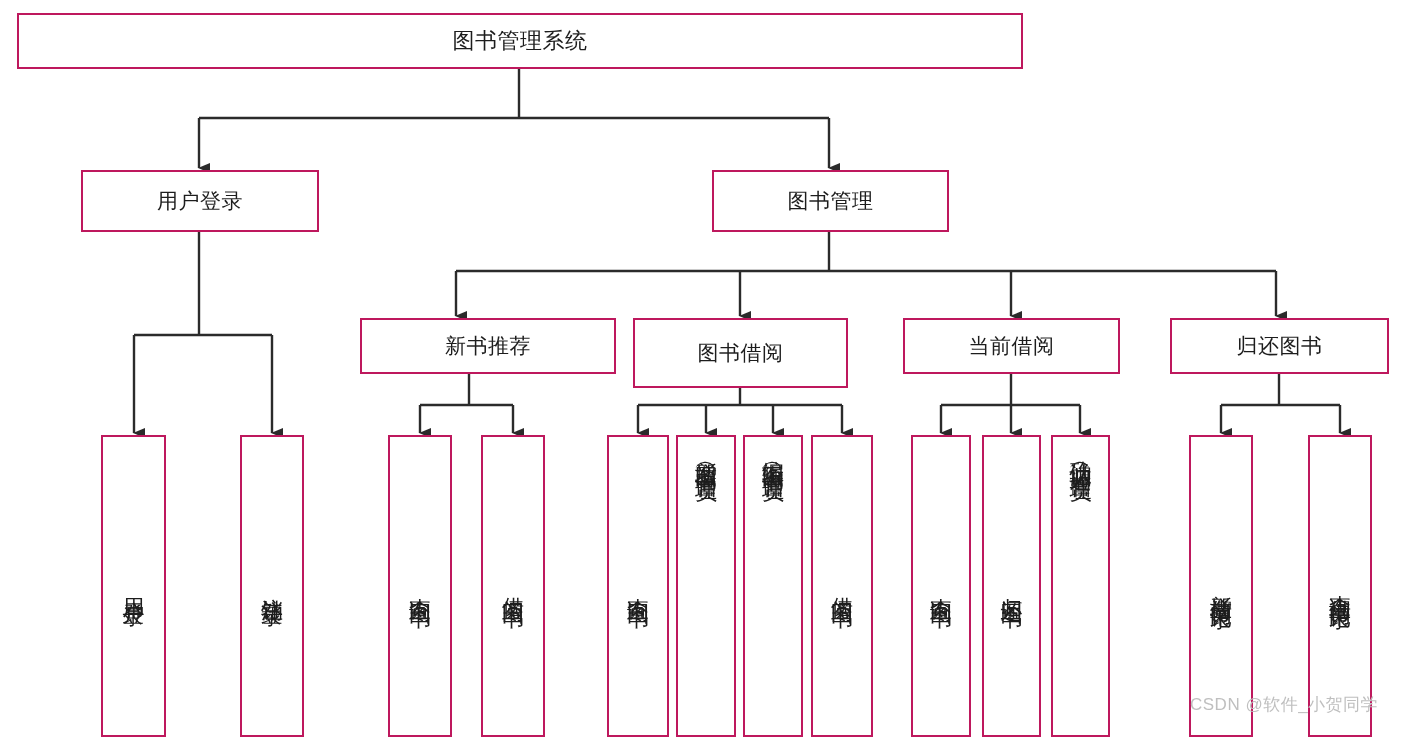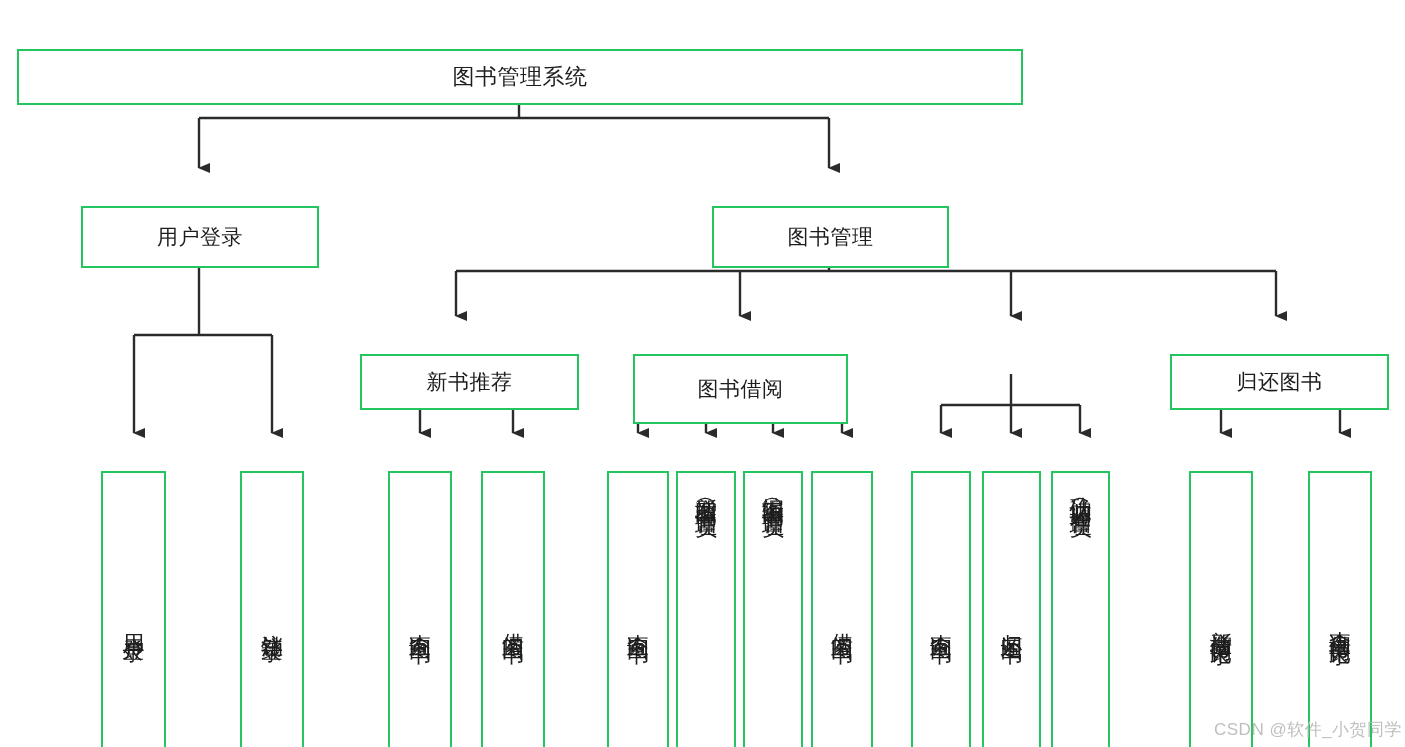--- a/index.html
+++ b/index.html
@@ -21,26 +21,25 @@
     position: absolute;
     left: 0;
     top: 0;
     width: 1405px;
     height: 747px;
   }
   .node {
     position: absolute;
     box-sizing: border-box;
     background: #ffffff;
-    border: 2px solid #22c55e;
+    border: 2px solid #be185d;
     display: flex;
     align-items: center;
     justify-content: center;
     overflow: hidden;
-    margin-top: 36px;
   }
   .node-label {
     color: #1d1d1d;
     text-align: center;
     line-height: 1.18;
     letter-spacing: 0.5px;
   }
   .node.horizontal .node-label {
     writing-mode: horizontal-tb;
     font-size: 21px;
@@ -125,28 +124,31 @@
   </div>
 
   <div class="node horizontal" id="node-user_login" style="left: 81px; top: 170px; width: 238px; height: 62px;">
     <span class="node-label">用户登录</span>
   </div>
 
   <div class="node horizontal" id="node-book_mgmt" style="left: 712px; top: 170px; width: 237px; height: 62px; justify-content: center;">
     <span class="node-label">图书管理</span>
   </div>
 
-  <div class="node horizontal" id="node-new_book_rec" style="left: 360px; top: 318px; width: 219px; height: 56px;">
+  <div class="node horizontal" id="node-new_book_rec" style="left: 360px; top: 318px; width: 256px; height: 56px;">
     <span class="node-label">新书推荐</span>
   </div>
 
   <div class="node horizontal" id="node-book_borrow" style="left: 633px; top: 318px; width: 215px; height: 70px;">
     <span class="node-label">图书借阅</span>
   </div>
 
+  <div class="node horizontal" id="node-current_borrow" style="left: 903px; top: 318px; width: 217px; height: 56px;">
+    <span class="node-label">当前借阅</span>
+  </div>
 
   <div class="node horizontal" id="node-borrow_record" style="left: 1170px; top: 318px; width: 219px; height: 56px;">
     <span class="node-label">归还图书</span>
   </div>
 
   <div id="leaf-container">
       <div class="node vertical centered" id="leaf-user-login" style="left: 101px; top: 435px; width: 65px; height: 302px;">
         <span class="node-label">用户登录</span>
       </div>
       <div class="node vertical centered" id="leaf-logout-login" style="left: 240px; top: 435px; width: 64px; height: 302px;">
@@ -180,15 +182,15 @@
         <span class="node-label">确认归还（管理员）</span>
       </div>
       <div class="node vertical centered" id="leaf-add-borrow-rec" style="left: 1189px; top: 435px; width: 64px; height: 302px;">
         <span class="node-label">新增借阅记录</span>
       </div>
       <div class="node vertical centered" id="leaf-query-borrow-rec" style="left: 1308px; top: 435px; width: 64px; height: 302px;">
         <span class="node-label">查询借阅记录</span>
       </div>
     </div>
 
-  <div class="watermark" style="left: 1190px; top: 718px; margin-left: 24px;">CSDN @软件_小贺同学</div>
+  <div class="watermark" style="left: 1190px; top: 693px;">CSDN @软件_小贺同学</div>
 
 </div>
 
 </body></html>

